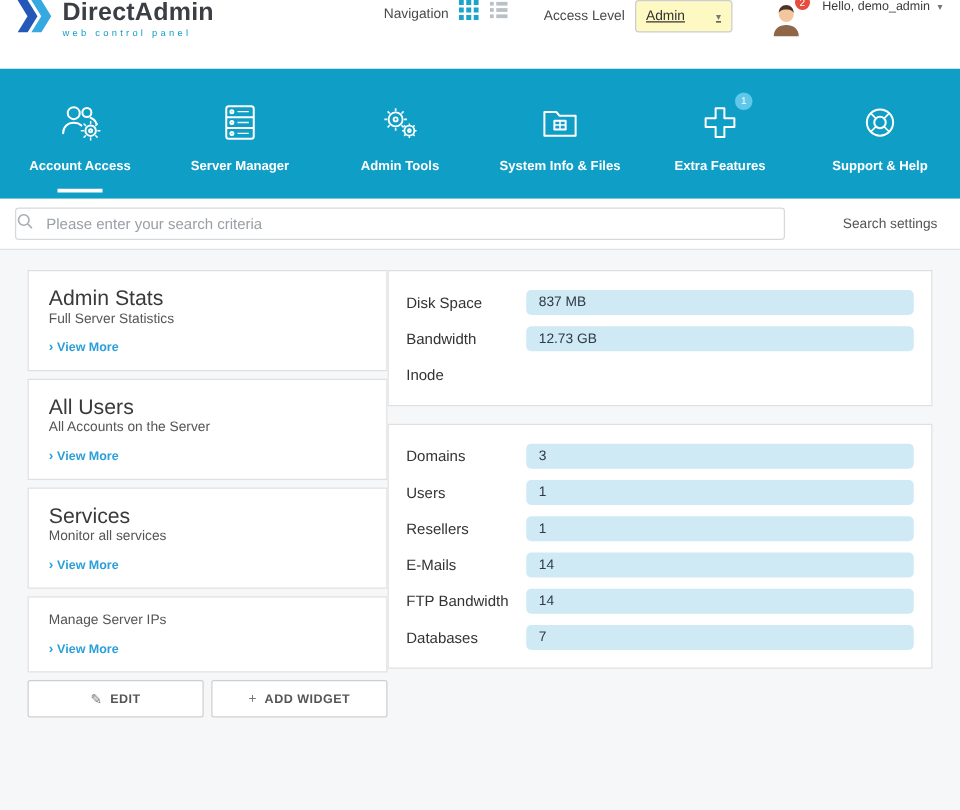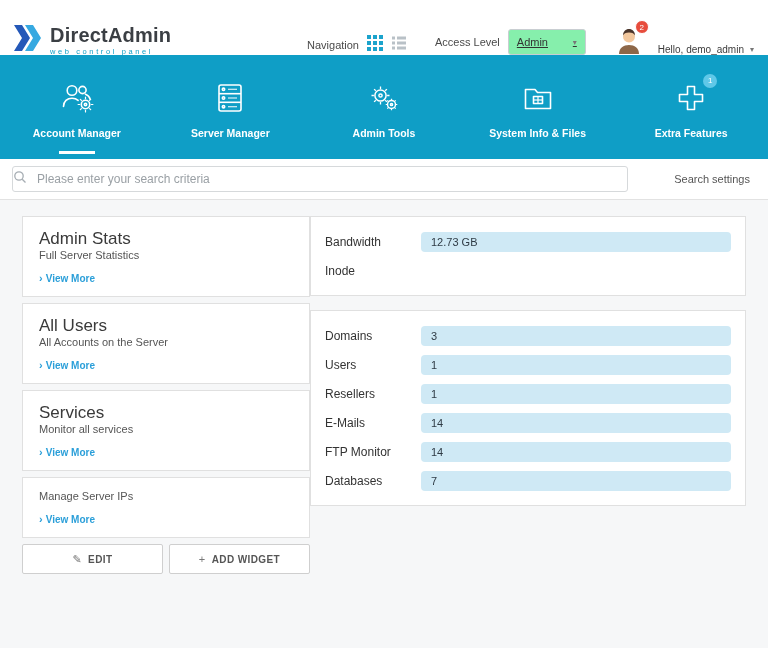--- a/index.html
+++ b/index.html
@@ -9,29 +9,29 @@
     --link-blue:#2b9fd9;
   }
   *{box-sizing:border-box;}
   html,body{margin:0;padding:0;}
   body{
     width:768px;height:648px;overflow:hidden;
     font-family:"Liberation Sans",sans-serif;
     background:#f6f7f8;
   }
   
-  .topbar{height:55px;background:#fff;display:flex;align-items:flex-end;padding:0 14px;gap:10px;}
+  .topbar{height:55px;background:#fff;display:flex;align-items:flex-start;padding:0 14px;gap:10px;}
   .logo{display:flex;align-items:center;gap:8px;cursor:pointer;}
   .logo-text{display:flex;flex-direction:column;line-height:1;}
   .logo-title{font-size:20px;font-weight:bold;color:#3b3f44;letter-spacing:.2px;}
   .logo-sub{font-size:7.5px;color:var(--teal);letter-spacing:2.6px;margin-top:3px;white-space:nowrap;}
   .top-spacer{flex:1;}
   .top-group{display:flex;align-items:center;gap:8px;margin-right:18px;}
   .top-label{font-size:11px;color:#4a4a4a;}
-  .select-box{border:1px solid #c9ced2;border-radius:3px;height:26px;min-width:78px;display:flex;align-items:center;justify-content:space-between;padding:0 8px;font-size:11px;color:#333;background:#86efac;cursor:pointer;gap:20px;text-decoration:underline;}
+  .select-box{border:1px solid #c9ced2;border-radius:3px;height:26px;min-width:78px;display:flex;align-items:center;justify-content:space-between;padding:0 8px;font-size:11px;color:#333;background:#fef9c3;cursor:pointer;gap:20px;text-decoration:underline;}
   .caret{font-size:8px;color:#777;}
   .avatar-wrap{position:relative;width:30px;height:30px;margin-right:4px;cursor:pointer;}
   .notif-badge{position:absolute;top:-5px;right:-5px;background:var(--badge-red);color:#fff;font-size:8px;width:14px;height:14px;border-radius:50%;display:flex;align-items:center;justify-content:center;border:1px solid #fff;}
   .user-group{display:flex;align-items:center;gap:6px;cursor:pointer;}
   .user-name{font-size:10px;font-weight:normal;color:#3c3c3c;}
   
   .navband{background:var(--teal);height:104px;display:flex;}
   .nav-item{flex:1;display:flex;flex-direction:column;align-items:center;justify-content:center;gap:9px;position:relative;cursor:pointer;padding-top:2px;}
   .nav-label{color:#fff;font-size:10.5px;font-weight:bold;white-space:nowrap;}
   .nav-item.active::after{content:"";position:absolute;bottom:5px;left:50%;transform:translateX(-50%);width:36px;height:3px;background:#fff;}
@@ -141,21 +141,21 @@
           <circle cx="15" cy="12.5" r="4.8"></circle>
           <path d="M6.5 28.5c0-5.2 3.8-8.3 8.5-8.3 2.4 0 4.6.8 6.1 2.2"></path>
           <circle cx="25.5" cy="12" r="3.6"></circle>
           <path d="M28.5 16.2c2.4.9 4.1 2.7 4.7 5"></path>
           <circle cx="28.5" cy="26.5" r="4.2"></circle>
           <circle cx="28.5" cy="26.5" r="1.2"></circle>
           <path d="M28.5 20.7v-1.6M28.5 32.3v1.6M34.3 26.5h1.6M22.7 26.5h-1.6M32.6 22.4l1.1-1.1M24.4 30.6l-1.1 1.1M32.6 30.6l1.1 1.1M24.4 22.4l-1.1-1.1" stroke-width="1.2"></path>
         </g>
       </svg>
     </span>
-    <span class="nav-label">Account Manager</span>
+    <span class="nav-label">Account Access</span>
   </div>
 
   <div class="nav-item">
     <span class="nav-icon-wrap">
       <svg width="40" height="40" viewBox="0 0 40 40">
         <g fill="none" stroke="#fff" stroke-width="1.6">
           <rect x="9" y="7" width="22" height="26" rx="2"></rect>
           <line x1="9" y1="15.7" x2="31" y2="15.7"></line>
           <line x1="9" y1="24.3" x2="31" y2="24.3"></line>
           <circle cx="13.5" cy="11.3" r="1.2"></circle>
@@ -201,20 +201,32 @@
   <div class="nav-item">
     <span class="nav-icon-wrap">
       <svg width="40" height="40" viewBox="0 0 40 40">
         <path d="M16.5 8.5h7v8h8v7h-8v8h-7v-8h-8v-7h8z" fill="none" stroke="#fff" stroke-width="1.6" stroke-linejoin="round"></path>
       </svg>
       <span class="nav-badge">1</span>
     </span>
     <span class="nav-label">Extra Features</span>
   </div>
 
+  <div class="nav-item">
+    <span class="nav-icon-wrap">
+      <svg width="40" height="40" viewBox="0 0 40 40">
+        <g fill="none" stroke="#fff" stroke-width="1.6">
+          <circle cx="20" cy="20" r="10.5"></circle>
+          <circle cx="20" cy="20" r="4.6"></circle>
+          <path d="M23.3 16.7l4.2-4.2M12.5 27.5l4.2-4.2M23.3 23.3l4.2 4.2M12.5 12.5l4.2 4.2" stroke-width="1.3"></path>
+        </g>
+      </svg>
+    </span>
+    <span class="nav-label">Support &amp; Help</span>
+  </div>
 </div>
 
 <div class="search-row">
   <div class="search-box">
     <span>
       <svg width="14" height="14" viewBox="0 0 14 14">
         <circle cx="6" cy="6" r="4.2" fill="none" stroke="#a6adb3" stroke-width="1.3"></circle>
         <line x1="9.2" y1="9.2" x2="12.5" y2="12.5" stroke="#a6adb3" stroke-width="1.3"></line>
       </svg>
     </span>
@@ -271,20 +283,24 @@
         <span class="btn-icon">+</span>
         <span>ADD WIDGET</span>
       </div>
     </div>
   </div>
 
   <div class="stats-col">
 
     <div class="stats-card">
       <div class="stat-row">
+        <span class="stat-label">Disk Space</span>
+        <span class="stat-pill">837 MB</span>
+      </div>
+      <div class="stat-row">
         <span class="stat-label">Bandwidth</span>
         <span class="stat-pill">12.73 GB</span>
       </div>
       <div class="stat-row">
         <span class="stat-label">Inode</span>
       </div>
     </div>
 
     <div class="stats-card">
       <div class="stat-row">
@@ -297,21 +313,21 @@
       </div>
       <div class="stat-row">
         <span class="stat-label">Resellers</span>
         <span class="stat-pill">1</span>
       </div>
       <div class="stat-row">
         <span class="stat-label">E-Mails</span>
         <span class="stat-pill">14</span>
       </div>
       <div class="stat-row">
-        <span class="stat-label">FTP Monitor</span>
+        <span class="stat-label">FTP Bandwidth</span>
         <span class="stat-pill">14</span>
       </div>
       <div class="stat-row">
         <span class="stat-label">Databases</span>
         <span class="stat-pill">7</span>
       </div>
     </div>
   </div>
 </div>
 

